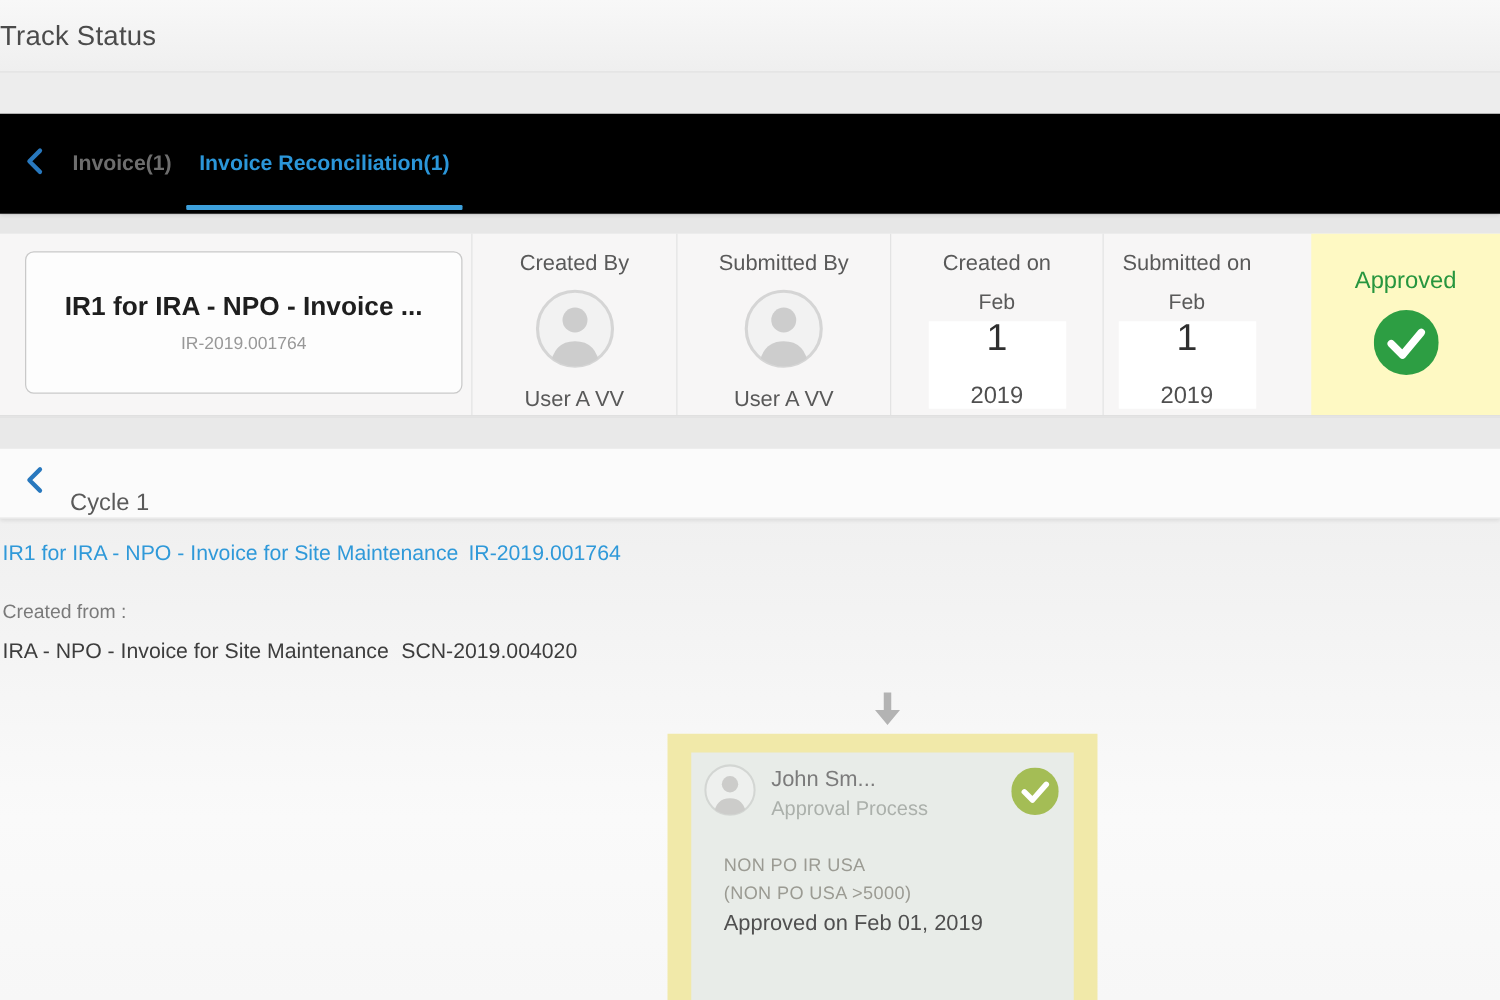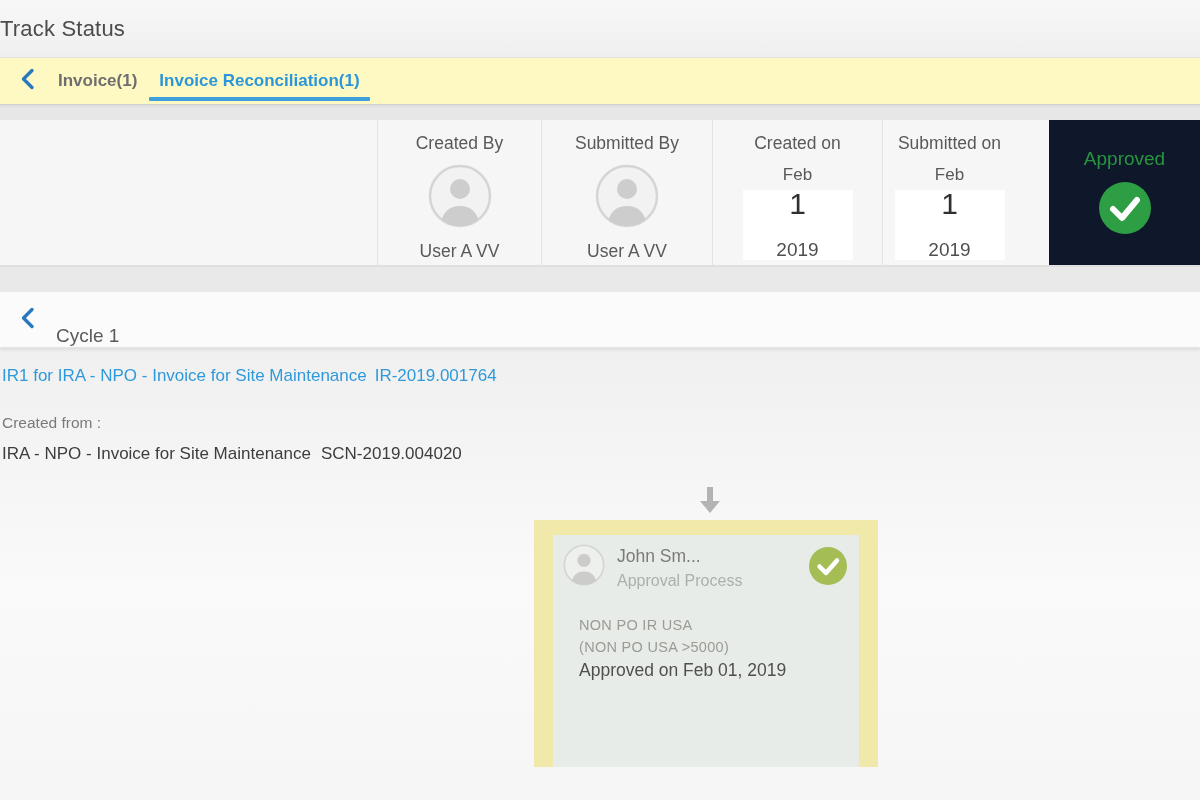--- a/index.html
+++ b/index.html
@@ -14,25 +14,25 @@
   .app-header {
     height: 58px;
     background: linear-gradient(#f8f8f8, #efefef);
     border-bottom: 1px solid #e2e2e2;
     display: flex; align-items: center;
   }
   .app-title { font-size: 22px; color: #4b4b4b; letter-spacing: .2px; }
 
   
   .tabbar {
-    height: 46px;
-    background: #fef9c3;
+    height: 80px;
+    background: #000000;
     display: flex; align-items: stretch;
     box-shadow: 0 2px 3px rgba(0,0,0,.07);
-    position: relative; z-index: 3;
+    position: relative; z-index: 3; margin-top: 33px;
   }
   .back-btn {
     width: 54px; display: flex; align-items: center; justify-content: center;
     cursor: pointer;
   }
   .tab {
     display: flex; align-items: center;
     font-size: 17px; font-weight: bold; color: #6e6e6e;
     padding: 0 4px; margin-right: 14px;
     position: relative; cursor: pointer;
@@ -76,21 +76,21 @@
   .month { font-size: 17px; color: #595959; margin-top: 11px; }
   .date-box {
     margin-top: 5px; width: 110px; height: 70px; background: #fff;
     display: flex; flex-direction: column; align-items: center; justify-content: center;
   }
   .date-day { font-size: 30px; color: #2f2f2f; line-height: 30px; }
   .date-year { font-size: 19px; color: #4f4f4f; margin-top: 20px; }
 
   .status-panel {
     position: absolute; left: 1049px; right: 0; top: 0; bottom: 0;
-    background: #0f172a;
+    background: #fef9c3;
     display: flex; flex-direction: column; align-items: center; justify-content: center; text-align: right;
   }
   .status-label { font-size: 19px; color: #27963f; font-weight: 500; }
   .status-check { margin-top: 12px; }
 
   
   .cycle-row {
     height: 56px; background: #fbfbfb;
     display: flex; align-items: center;
     box-shadow: 0 2px 3px rgba(0,0,0,.08);
@@ -149,20 +149,24 @@
   </div>
   <div class="tab active">
     <span>Invoice Reconciliation(1)</span>
   </div>
 </div>
 
 <div class="band"></div>
 
 <div class="summary-row">
 
+  <div class="invoice-card">
+    <div class="title">IR1 for IRA - NPO - Invoice ...</div>
+    <div class="subid">IR-2019.001764</div>
+  </div>
 
   <div class="sum-col col-created-by">
     <div class="sum-label">Created By</div>
     <div class="avatar-lg">
       <svg width="64" height="64" viewBox="0 0 64 64">
         <defs>
             <clipPath id="avc1">
               <circle cx="32" cy="32" r="30"></circle>
             </clipPath>
           </defs>

